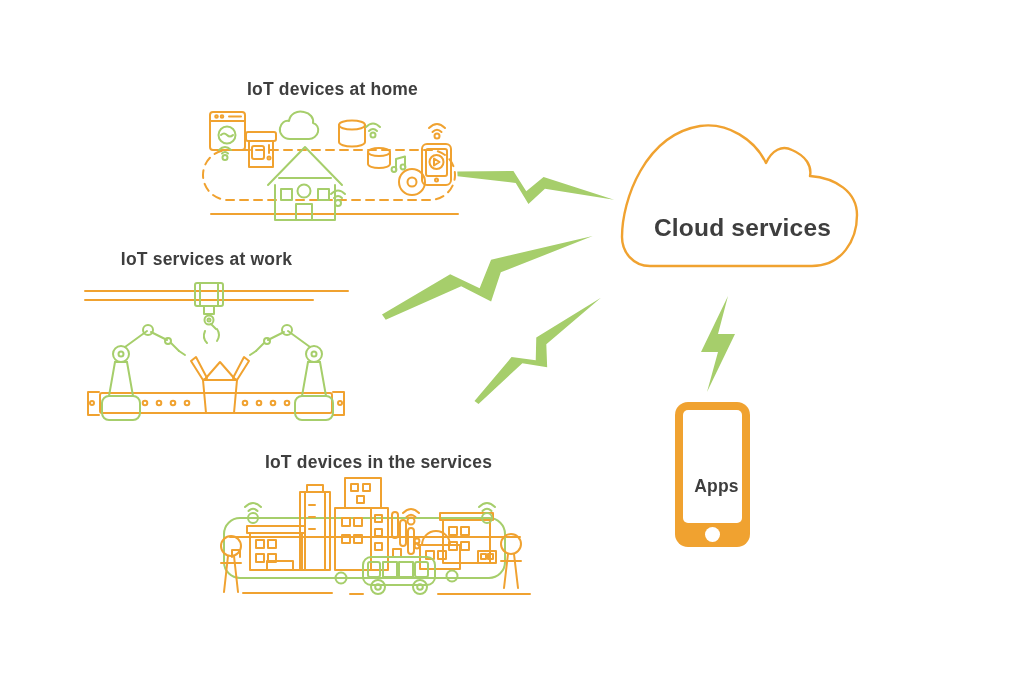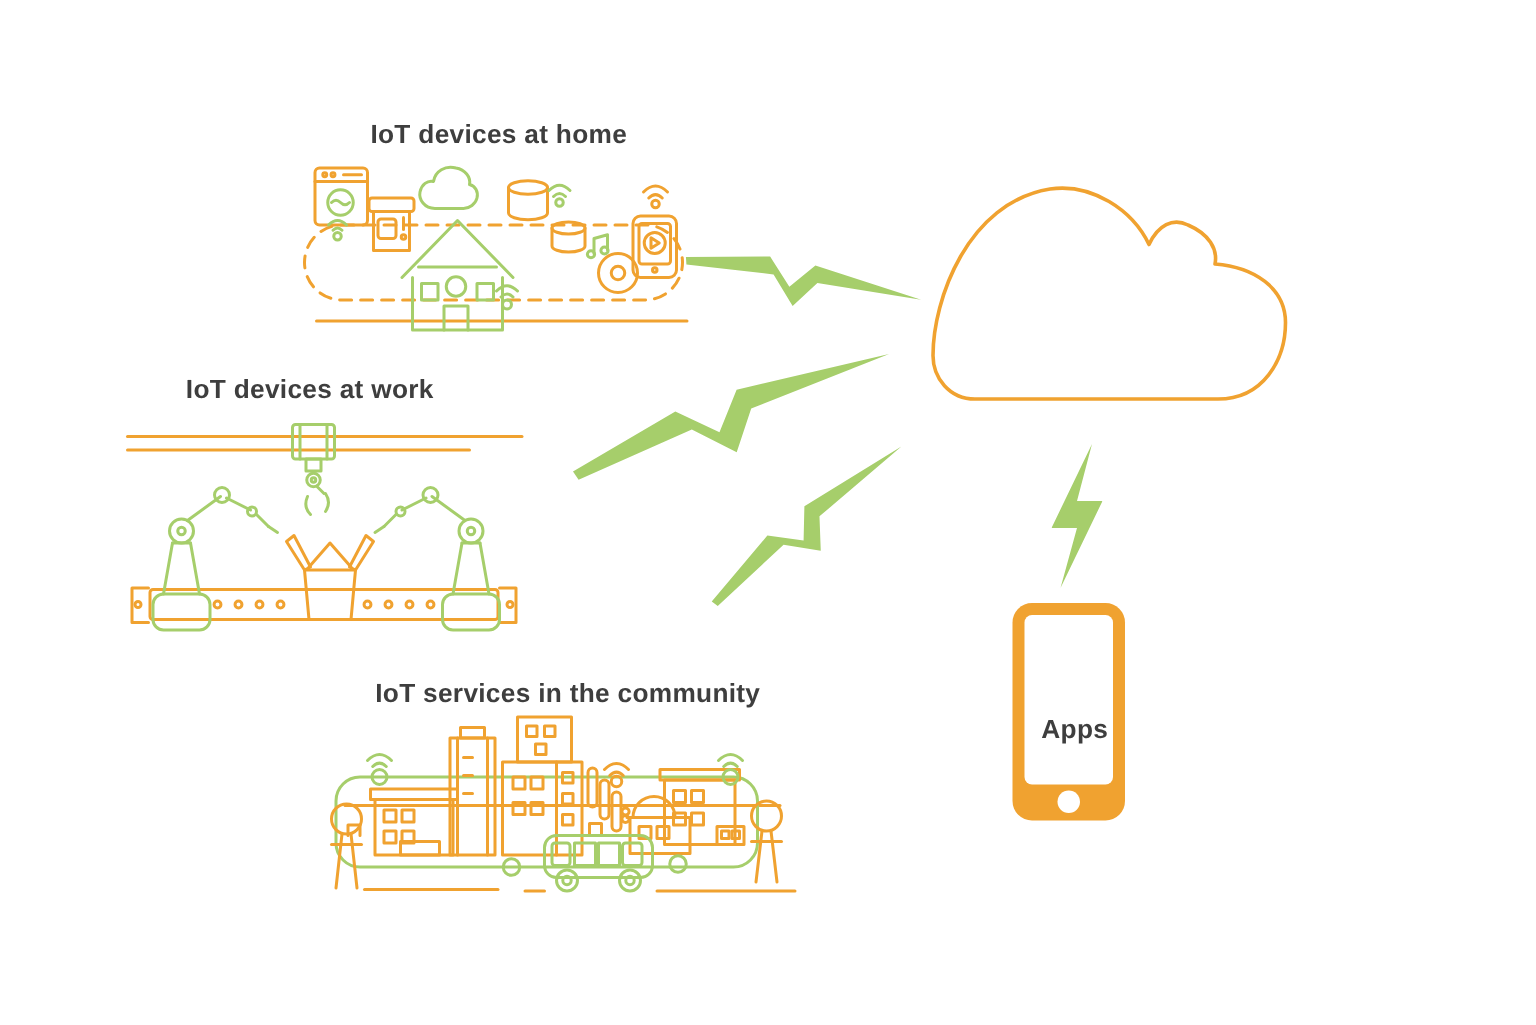--- a/index.html
+++ b/index.html
@@ -24,22 +24,22 @@
     white-space:nowrap;letter-spacing:.2px;padding-left:11px;
   }
   .cloud-lbl{font-size:24.5px;font-weight:600;}
 </style>
 </head>
 <body>
 
 <div id="canvas">
 
   <div class="lbl" style="left:327px;top:79px">IoT devices at home</div>
-  <div class="lbl" style="left:201px;top:249px">IoT devices at work</div>
-  <div class="lbl" style="left:373px;top:452px">IoT services in the community</div>
+  <div class="lbl" style="left:201px;top:249px">IoT services at work</div>
+  <div class="lbl" style="left:373px;top:452px">IoT devices in the services</div>
 
   <svg class="art" style="left:195px;top:100px;width:265px;height:125px" viewBox="0 0 265 125">
     <rect class="so dash" x="8" y="50" width="252" height="50" rx="25"></rect>
     <line class="so thick" x1="16" y1="114" x2="263" y2="114"></line>
     <g>
       <rect class="so fw" x="15" y="12" width="35" height="38" rx="3"></rect>
       <line class="so" x1="15" y1="21" x2="50" y2="21"></line>
       <circle class="so" cx="21.5" cy="16.5" r="1.3"></circle>
       <circle class="so" cx="27" cy="16.5" r="1.3"></circle>
       <line class="so" x1="34" y1="16.5" x2="46" y2="16.5"></line>
@@ -298,20 +298,21 @@
   <svg class="art" style="left:618px;top:115px;width:245px;height:156px" viewBox="0 0 245 156">
     <path class="so" style="stroke-width:2.4" d="M32 151
       C 15 151, 4 137, 4 122
       C 4 85, 27 20, 82 11
       C 110 7, 137 25, 148 48
       C 154 35, 164 30, 174 35
       C 188 41, 194 51, 192 61
       C 218 63, 239 77, 239 100
       C 239 125, 224 151, 194 151 Z"></path>
   </svg>
+  <div class="lbl cloud-lbl" style="left:737px;top:214px">Cloud services</div>
 
   <svg class="device" style="left:672px;top:398px;width:82px;height:152px" viewBox="0 0 82 152">
     <rect x="3" y="4" width="75" height="145" rx="13" fill="var(--orange,#F0A230)"></rect>
     <rect x="11" y="12" width="59" height="113" rx="5" fill="#fff"></rect>
     <circle cx="40.5" cy="136.5" r="7.5" fill="#fff"></circle>
   </svg>
   <div class="lbl" style="left:711px;top:476px">Apps</div>
 
 </div>
 

